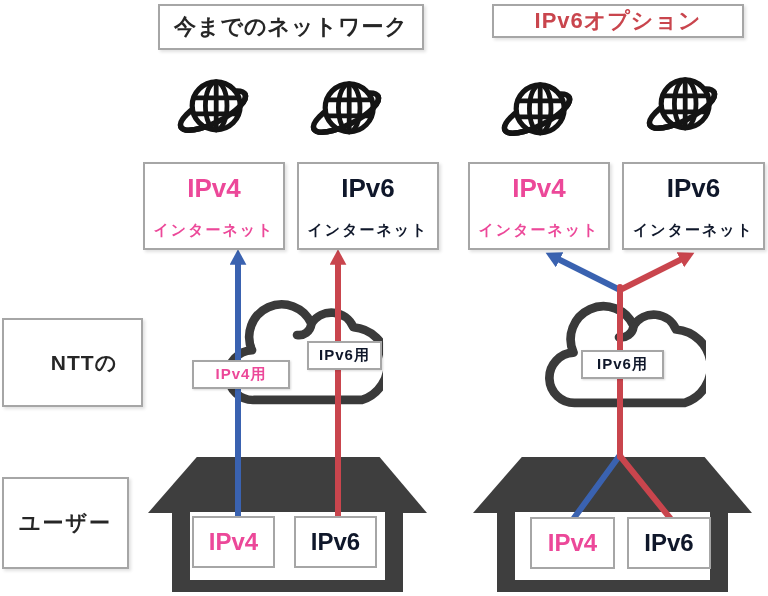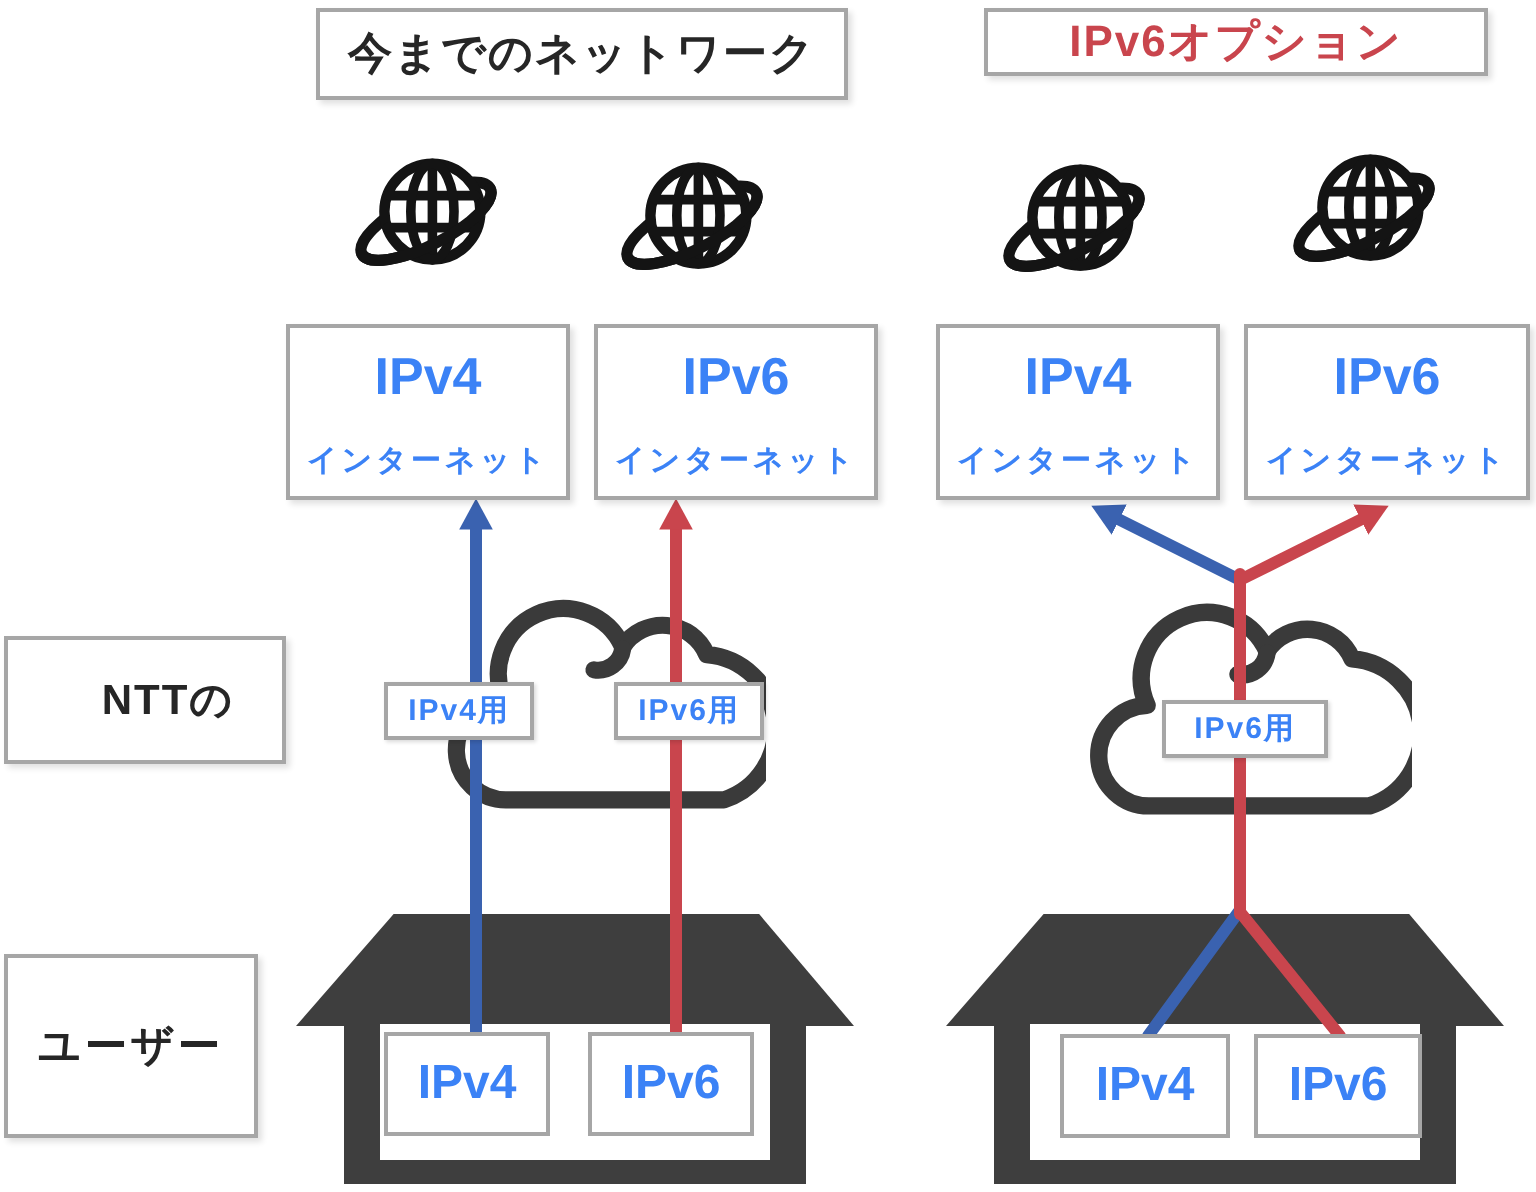--- a/index.html
+++ b/index.html
@@ -14,22 +14,22 @@
     position: absolute; background: #ffffff; border: 2px solid #a6a6a6;
     display: flex; flex-direction: column; align-items: center; justify-content: center;
     box-shadow: 2px 2px 3px rgba(0,0,0,0.12); z-index: 10;
   }
   .title-box { font-size: 22px; font-weight: bold; letter-spacing: 1px; }
   .title-black { color: #262626; }
   .title-red   { color: #c9454d; }
 
   .inet-proto { font-size: 26px; font-weight: bold; line-height: 1.25; }
   .inet-sub   { font-size: 15px; font-weight: bold; letter-spacing: 2px; margin-top: 16px; }
-  .blue { color: #3b82f6; }
-  .red  { color: #3b82f6; }
+  .blue { color: #ec4899; }
+  .red  { color: #0f172a; }
 
   .cloud-label { font-size: 15px; font-weight: bold; letter-spacing: 1px;
                  box-shadow: 1px 1px 2px rgba(0,0,0,0.15); }
 
   .side-label  { color: #262626; font-weight: bold; }
   .side-l1 { font-size: 21px; letter-spacing: 1px; }
   .side-l2 { font-size: 15px; letter-spacing: 1px; margin-top: 8px; }
   .user-label { font-size: 21px; letter-spacing: 2px; }
 
   .house-box { font-size: 24px; font-weight: bold; box-shadow: none; }
@@ -110,21 +110,21 @@
 </div>
 <div class="wbox" style="left:468px; top:162px; width:142px; height:88px;">
   <div class="inet-proto blue">IPv4</div>
   <div class="inet-sub blue">インターネット</div>
 </div>
 <div class="wbox" style="left:622px; top:162px; width:143px; height:88px;">
   <div class="inet-proto red">IPv6</div>
   <div class="inet-sub red">インターネット</div>
 </div>
 
-<div class="wbox side-label" style="left:2px; top:318px; width:141px; height:64px;padding-left:23px;">
+<div class="wbox side-label" style="left:2px; top:318px; width:141px; height:89px;padding-left:23px;">
   <div class="side-l1">NTTの</div>
 </div>
 <div class="wbox side-label" style="left:2px; top:477px; width:127px; height:92px;">
   <div class="user-label">ユーザー</div>
 </div>
 
 <svg class="cloud-svg" style="left:211px; top:298px;" width="172" height="114" viewBox="0 0 180 118">
     <use href="#sym-cloud"></use>
   </svg>
 <svg class="cloud-svg" style="left:532px; top:299px;" width="174" height="117" viewBox="0 0 180 118">
@@ -158,21 +158,21 @@
   <path d="M 338 518 L 338 263" stroke="#c9454d" stroke-width="6" fill="none" marker-end="url(#arrow-red)"></path>
 
   <path d="M 620 290 L 558 259" stroke="#3a62b0" stroke-width="6" fill="none" stroke-linecap="round" marker-end="url(#arrow-blue)"></path>
   <path d="M 620 455 L 574 518" stroke="#3a62b0" stroke-width="6" fill="none" stroke-linecap="round"></path>
 
   <path d="M 620 290 L 682 259" stroke="#c9454d" stroke-width="6" fill="none" stroke-linecap="round" marker-end="url(#arrow-red)"></path>
   <path d="M 620 456 L 670 518" stroke="#c9454d" stroke-width="6" fill="none" stroke-linecap="round"></path>
   <path d="M 620 457 L 620 287" stroke="#c9454d" stroke-width="6" fill="none" stroke-linecap="round"></path>
 </svg>
 
-<div class="wbox cloud-label blue" style="left:192px; top:341px; width:75px; height:29px;">
+<div class="wbox cloud-label blue" style="left:192px; top:360px; width:98px; height:29px;">
   <span>IPv4用</span>
 </div>
 <div class="wbox cloud-label red" style="left:307px; top:341px; width:75px; height:29px;">
   <span>IPv6用</span>
 </div>
 <div class="wbox cloud-label red" style="left:581px; top:350px; width:83px; height:29px;">
   <span>IPv6用</span>
 </div>
 
 <div class="wbox house-box blue" style="left:192px; top:516px; width:83px; height:52px;">

